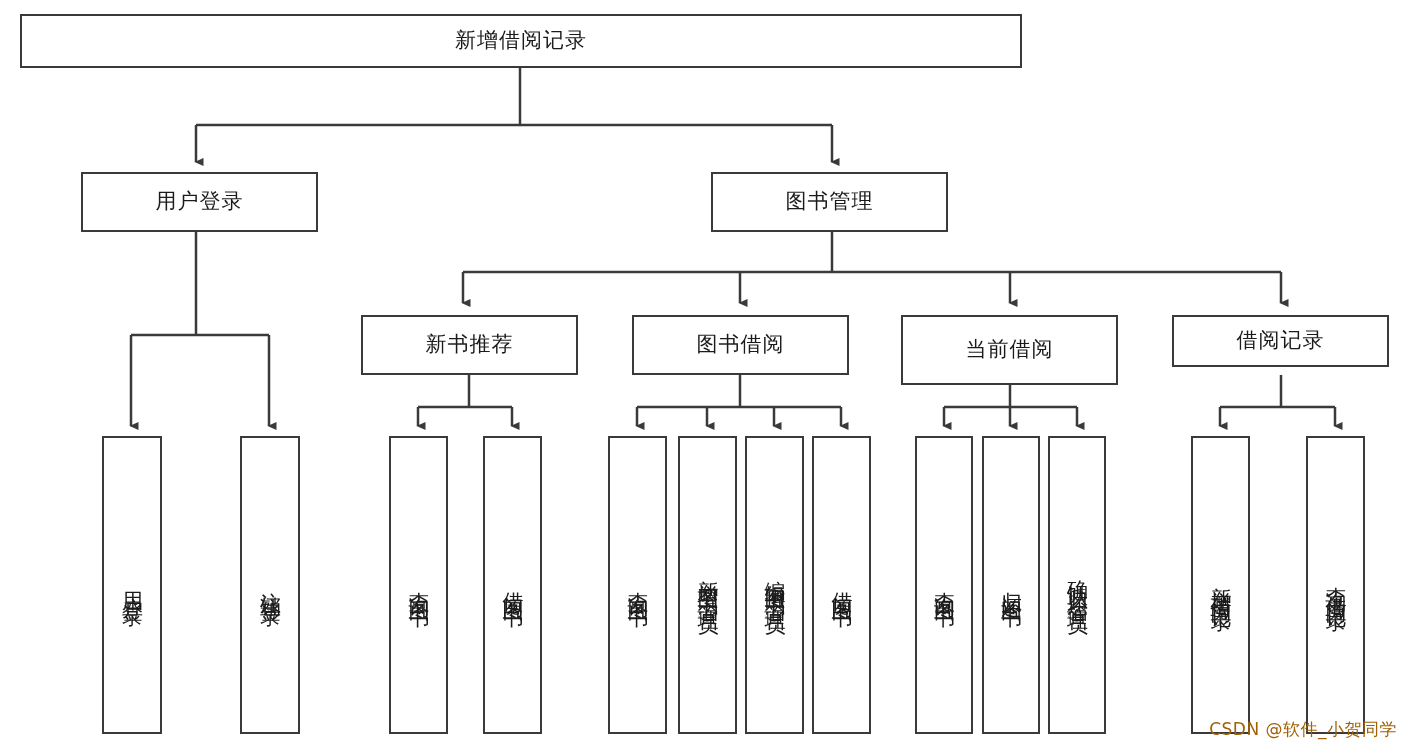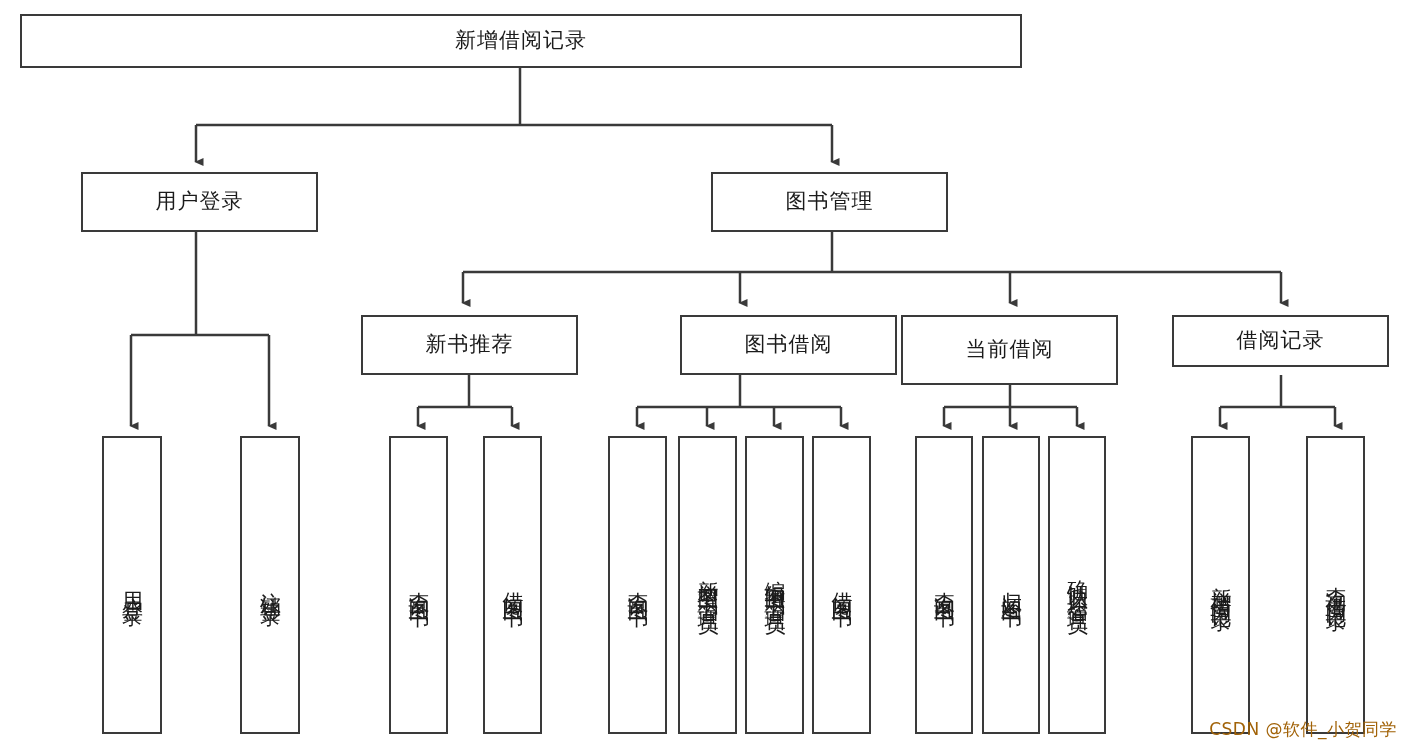--- a/index.html
+++ b/index.html
@@ -134,21 +134,21 @@
   </div>
 
   <div class="node horiz" style="left:711px; top:172px; width:237px; height:60px;">
     <span class="label">图书管理</span>
   </div>
 
   <div class="node horiz" style="left:361px; top:315px; width:217px; height:60px;">
     <span class="label">新书推荐</span>
   </div>
 
-  <div class="node horiz" style="left:632px; top:315px; width:217px; height:60px;margin-left:48px;">
+  <div class="node horiz" style="left:632px; top:315px; width:217px; height:60px;">
     <span class="label">图书借阅</span>
   </div>
 
   <div class="node horiz" style="left:901px; top:315px; width:217px; height:70px;">
     <span class="label">当前借阅</span>
   </div>
 
   <div class="node horiz" style="left:1172px; top:315px; width:217px; height:52px;">
     <span class="label">借阅记录</span>
   </div>

